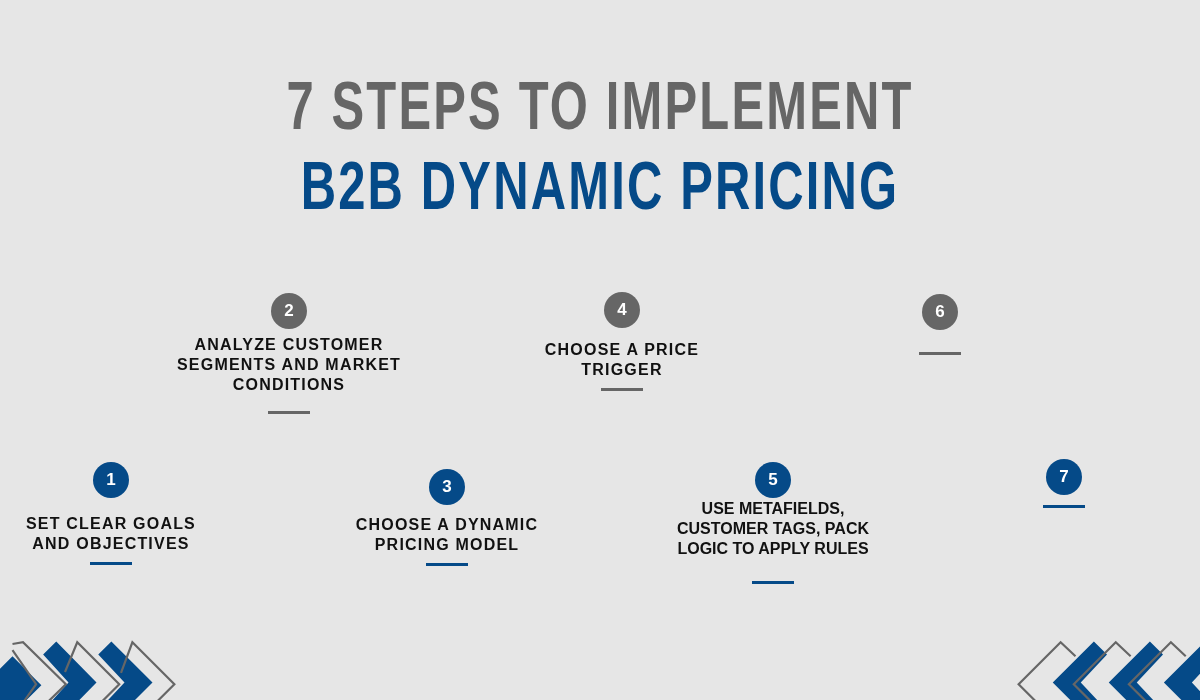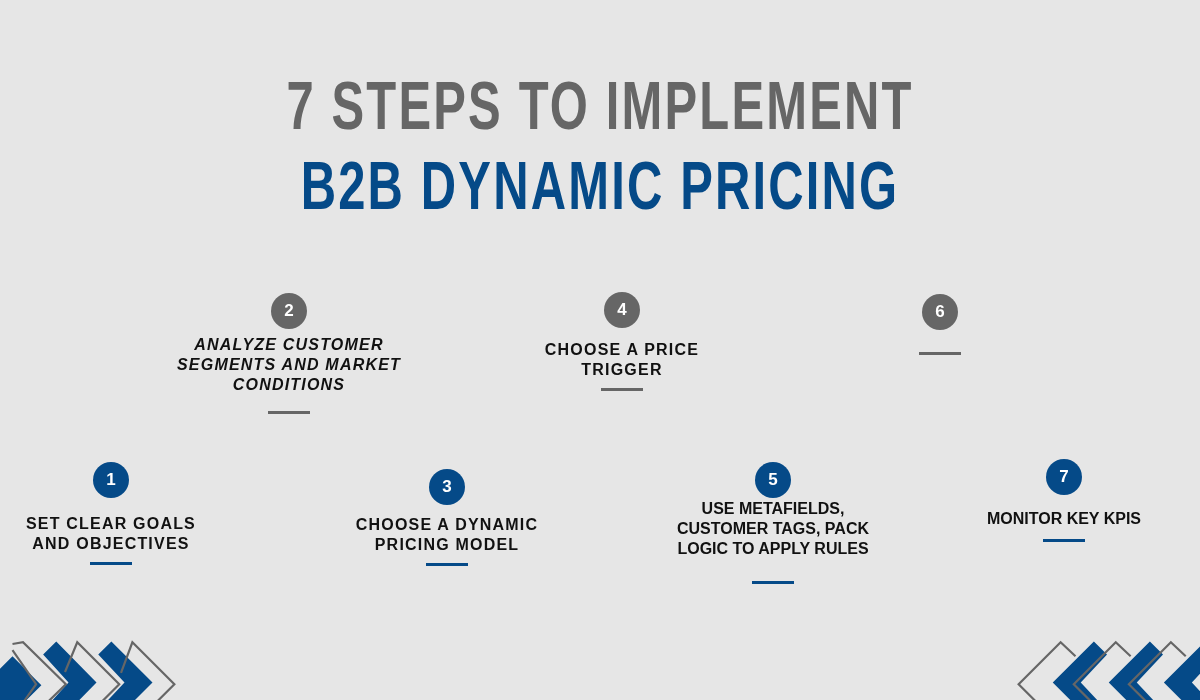--- a/index.html
+++ b/index.html
@@ -42,21 +42,21 @@
 
 <div class="step" style="left:-19px; top:462px;">
   <div class="badge blue">1</div>
   <div class="label" style="margin-top:16px;">SET CLEAR GOALS
 AND OBJECTIVES</div>
   <div class="bar blue" style="margin-top:8px;"></div>
 </div>
 
 <div class="step" style="left:159px; top:293px;">
   <div class="badge gray">2</div>
-  <div class="label" style="margin-top:6px;font-style:italic;">ANALYZE CUSTOMER
+  <div class="label" style="margin-top:6px;">ANALYZE CUSTOMER
 SEGMENTS AND MARKET
 CONDITIONS</div>
   <div class="bar gray" style="margin-top:16px;"></div>
 </div>
 
 <div class="step" style="left:317px; top:469px;">
   <div class="badge blue">3</div>
   <div class="label" style="margin-top:10px;">CHOOSE A DYNAMIC
 PRICING MODEL</div>
   <div class="bar blue" style="margin-top:8px;"></div>
@@ -77,21 +77,20 @@
   <div class="bar blue" style="margin-top:22px;"></div>
 </div>
 
 <div class="step" style="left:810px; top:294px;">
   <div class="badge gray">6</div>
   <div class="bar gray" style="margin-top:22px;"></div>
 </div>
 
 <div class="step" style="left:934px; top:459px;">
   <div class="badge blue">7</div>
-  <div class="label tight" style="margin-top:14px;">MONITOR KEY KPIS</div>
   <div class="bar blue" style="margin-top:10px;"></div>
 </div>
 
 <svg class="chev" style="left:0;" width="200" height="70" viewBox="0 620 200 80">
   <g fill="#054a88">
     <polygon points="-30,655 0,625 33,658 0,691 -30,721 -62,689 -32,658" transform="translate(0,25)"></polygon>
     <polygon points="35,648 50,633 96,680 50,727 35,712 64,680"></polygon>
     <polygon points="98,648 113,633 160,680 113,727 98,712 128,680"></polygon>
   </g>
   <g fill="none" stroke="#666666" stroke-width="2.5">

